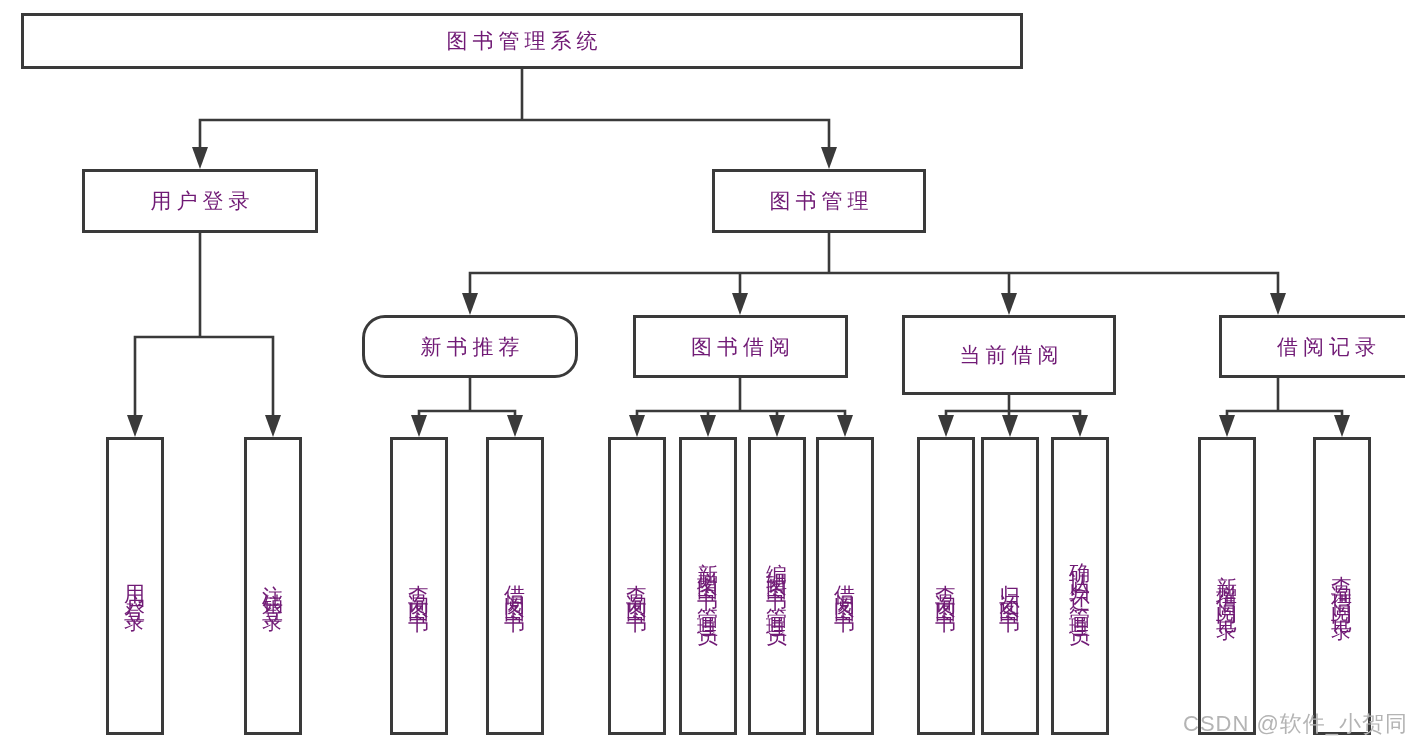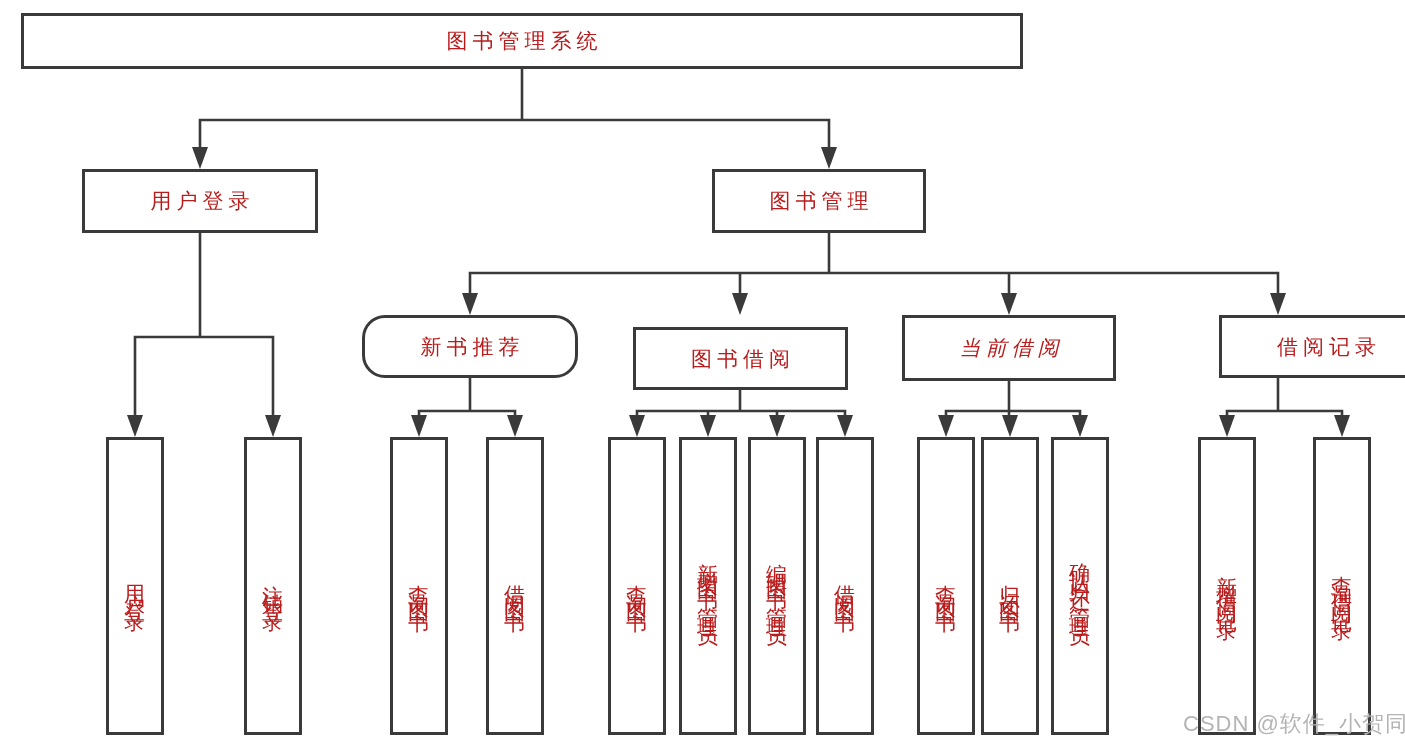--- a/index.html
+++ b/index.html
@@ -16,34 +16,34 @@
     left: 0; top: 0;
   }
   .box {
     position: absolute;
     background: #ffffff;
     border: 3px solid #3a3a3a;
     box-sizing: border-box;
     display: flex;
     align-items: center;
     justify-content: center;
-    color: #b91c1c;
+    color: #701a75;
   }
   .hbox {
     font-size: 21px;
     letter-spacing: 5px;
     text-indent: 5px;
     white-space: nowrap;
   }
   .root  { left: 21px;  top: 13px;  width: 1002px; height: 56px; }
   .l2a   { left: 82px;  top: 169px; width: 236px;  height: 64px; }
   .l2b   { left: 712px; top: 169px; width: 214px;  height: 64px; }
   .l3a   { left: 362px;  top: 315px; width: 216px; height: 63px; border-radius: 23px; }
-  .l3b   { left: 633px;  top: 315px; width: 215px; height: 63px; margin-top: 12px; }
-  .l3c   { left: 902px;  top: 315px; width: 214px; height: 66px; font-style: italic; }
+  .l3b   { left: 633px;  top: 315px; width: 215px; height: 63px; }
+  .l3c   { left: 902px;  top: 315px; width: 214px; height: 80px; }
   .l3d   { left: 1171px; top: 315px; width: 215px; height: 63px; margin-left: 48px; }
   .leaf {
     top: 437px;
     width: 58px;
     height: 298px;
     font-size: 21px;
   }
   .vtext {
     writing-mode: vertical-rl;
     letter-spacing: 9px;

